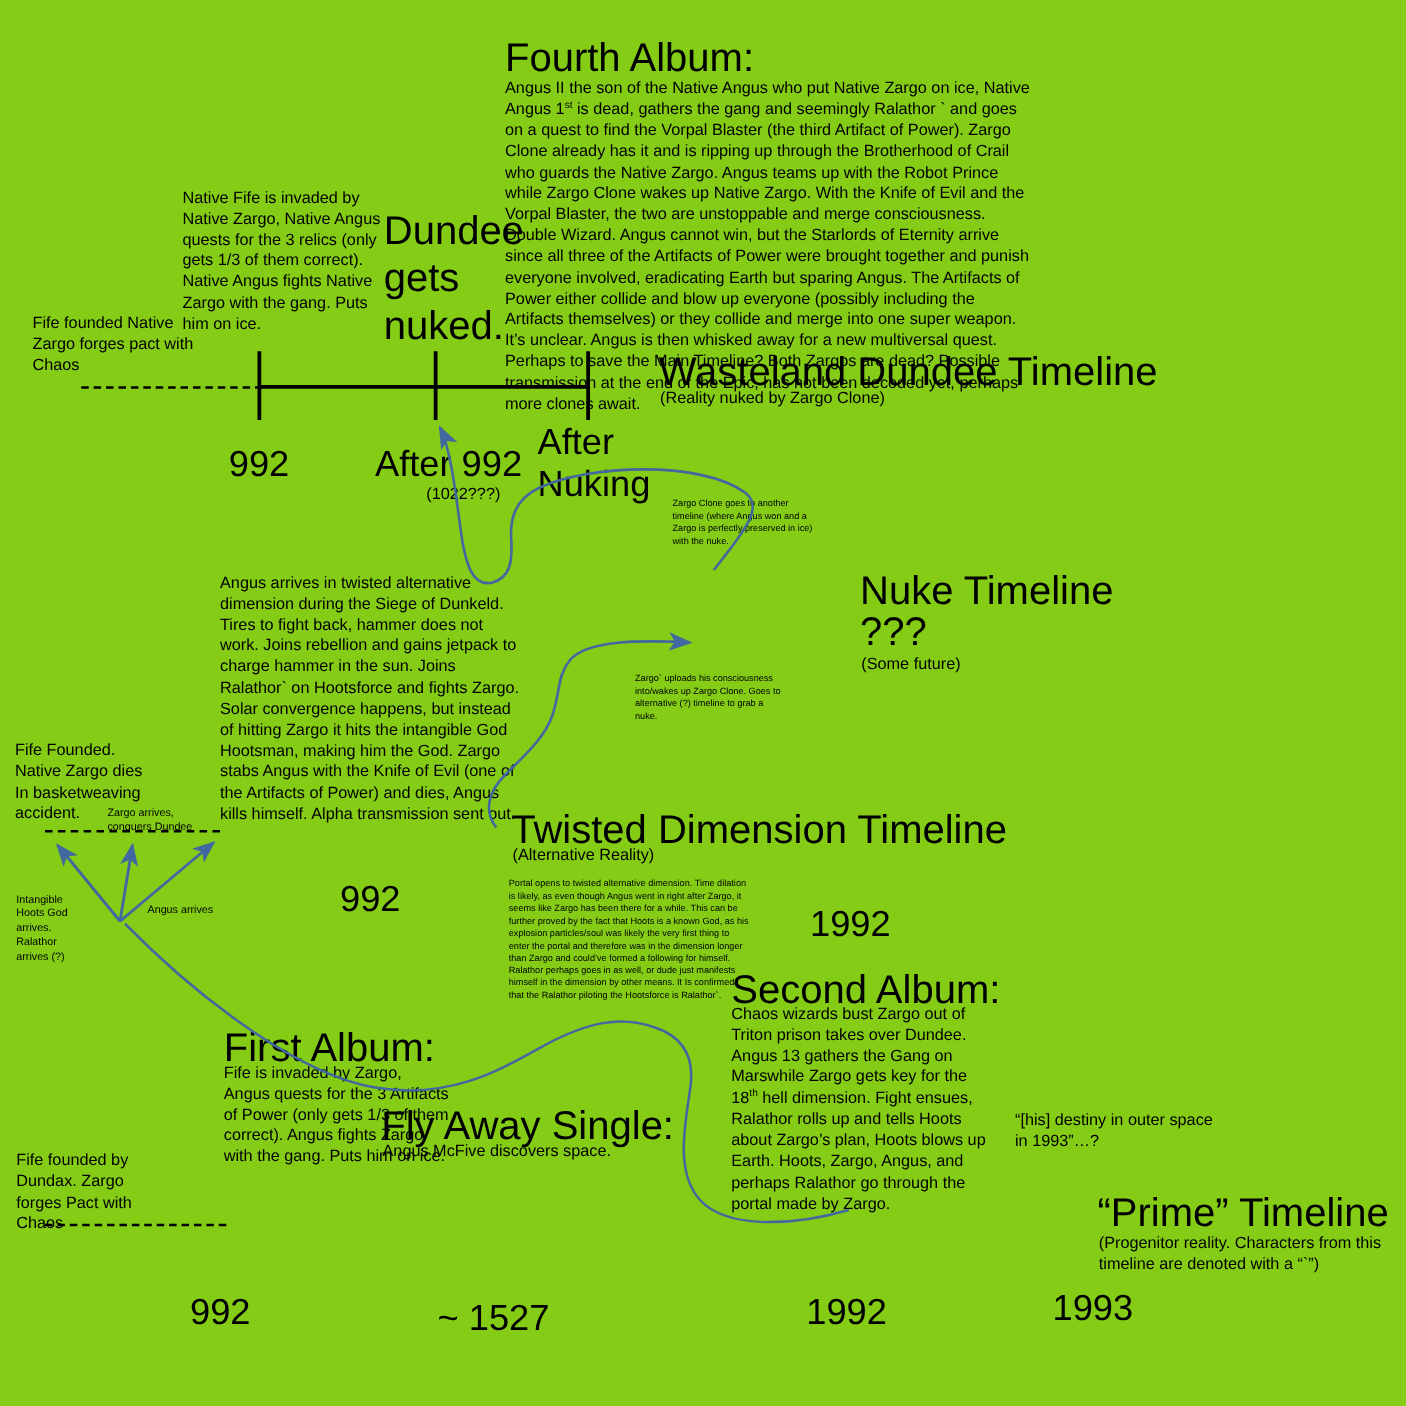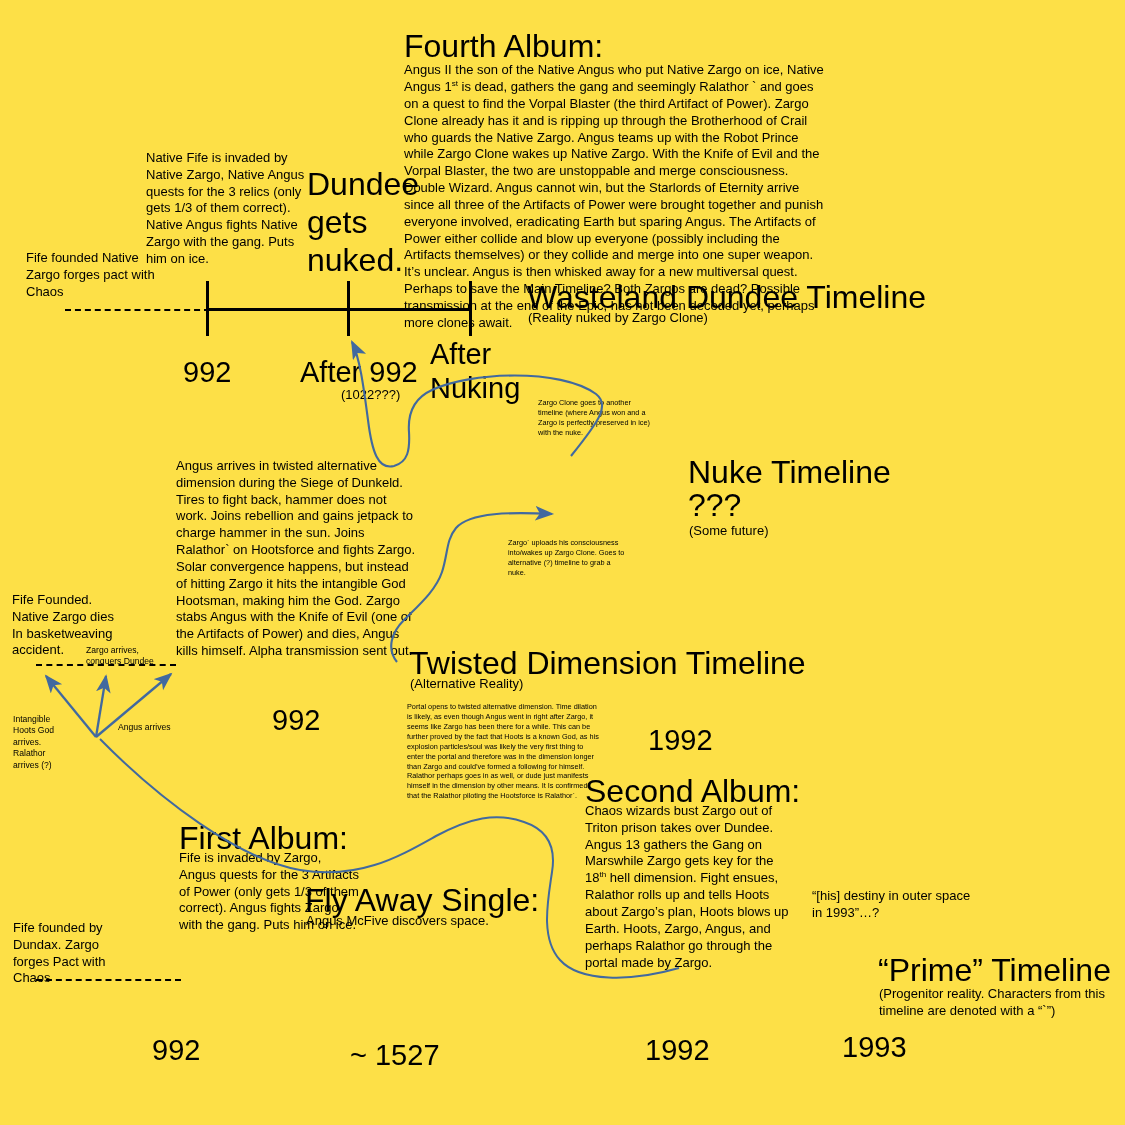--- a/index.html
+++ b/index.html
@@ -10,21 +10,21 @@
   }
   body {
     font-family: "Liberation Sans", sans-serif;
     color: #000000;
   }
   #canvas {
     position: relative;
     width: 1125px;
     height: 1125px;
     overflow: hidden;
-    background: #fde047;
+    background: #84cc16;
   }
   .abs { position: absolute; }
   .heading-huge {
     font-size: 32px;
     line-height: 1.18;
     font-weight: 400;
   }
   .year-big {
     font-size: 29px;
     line-height: 1.1;

